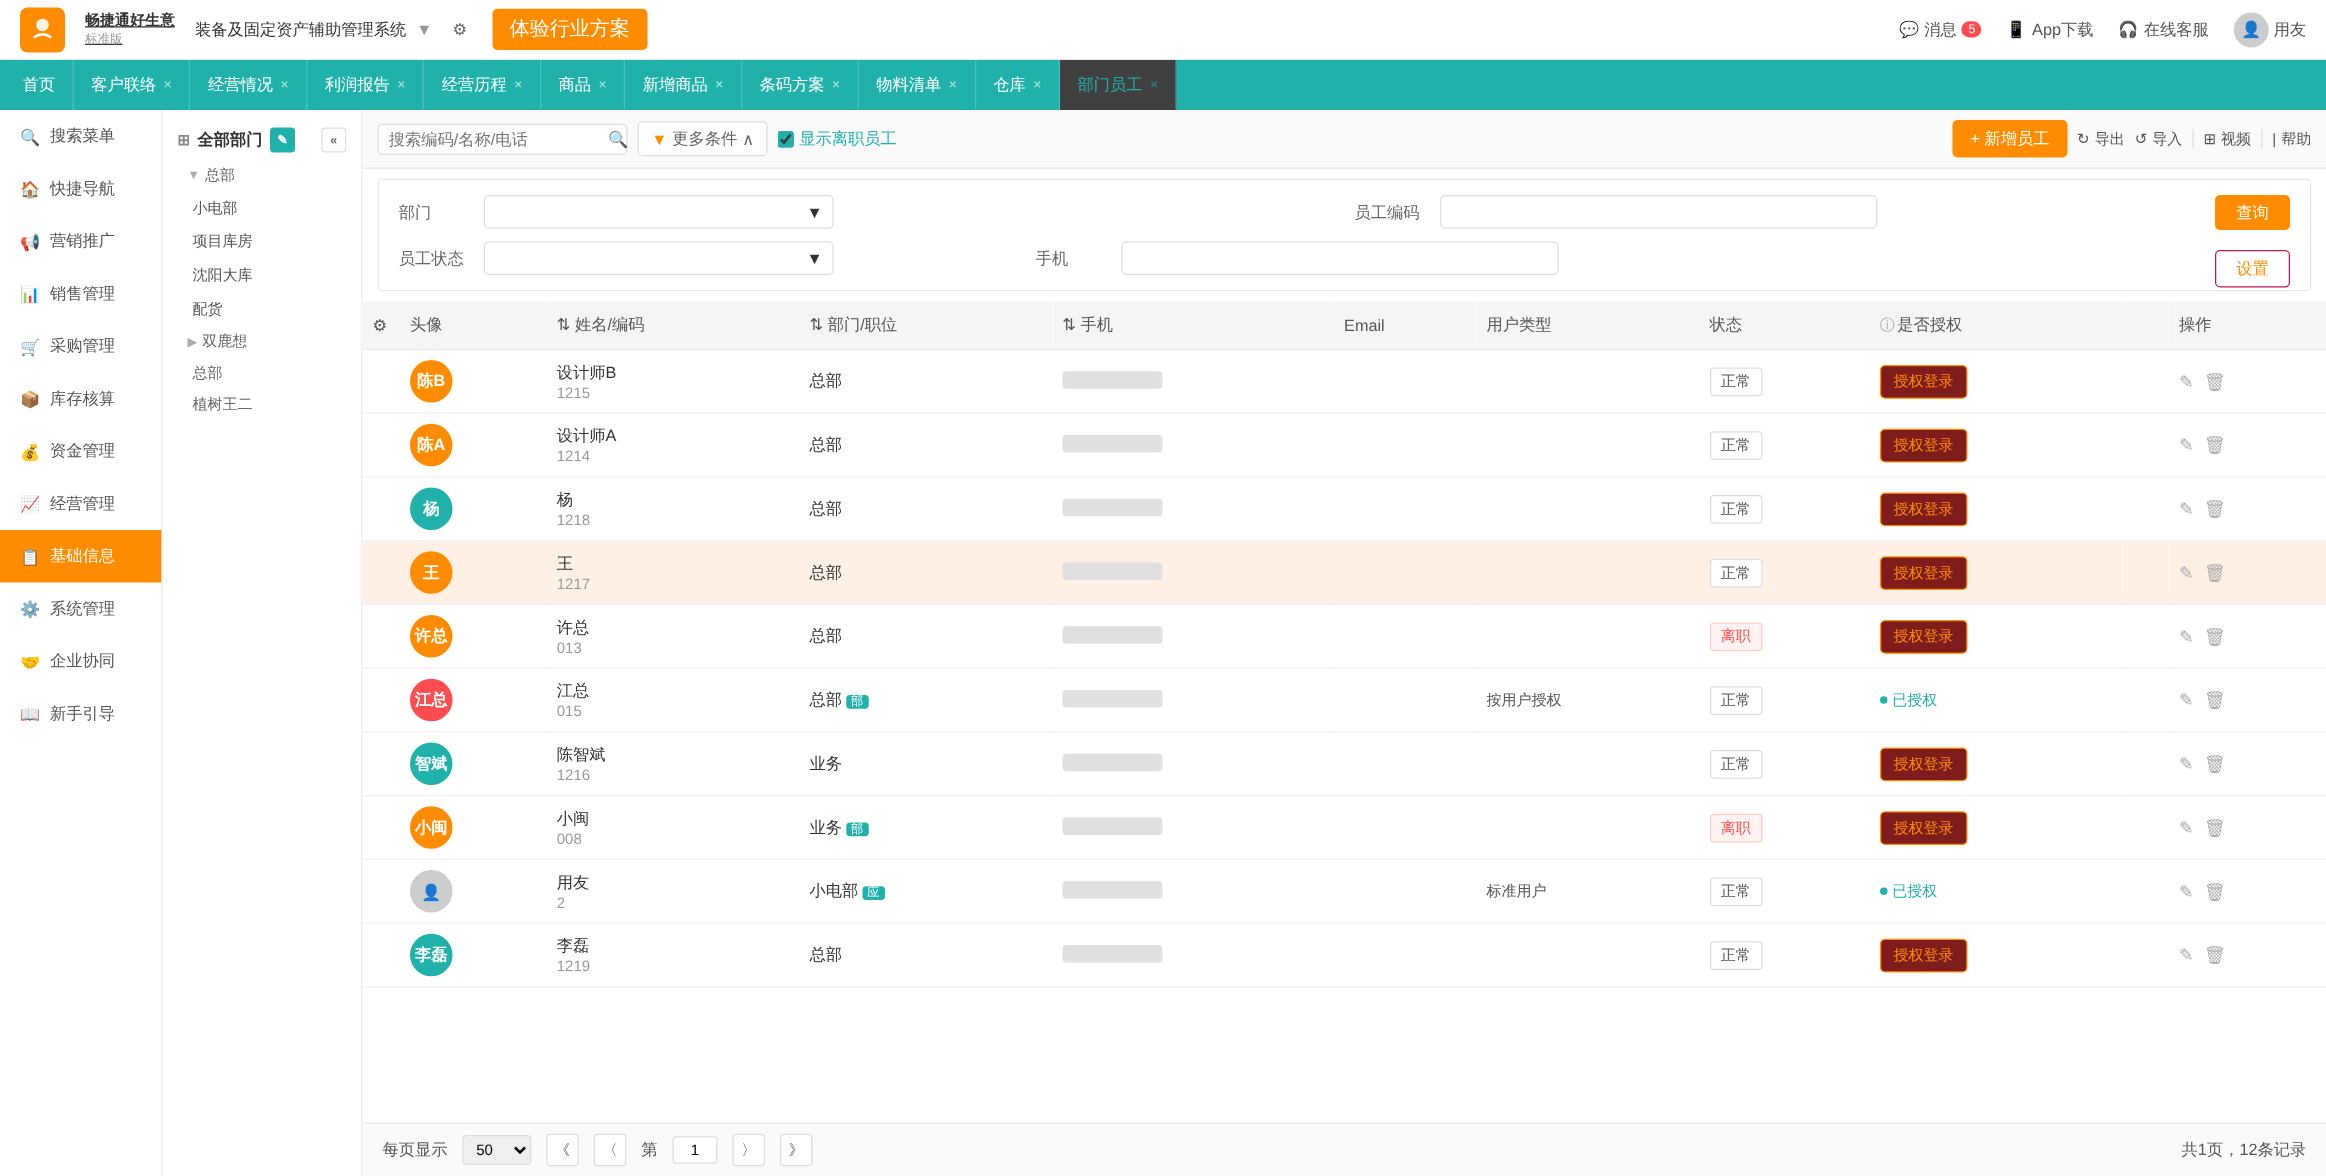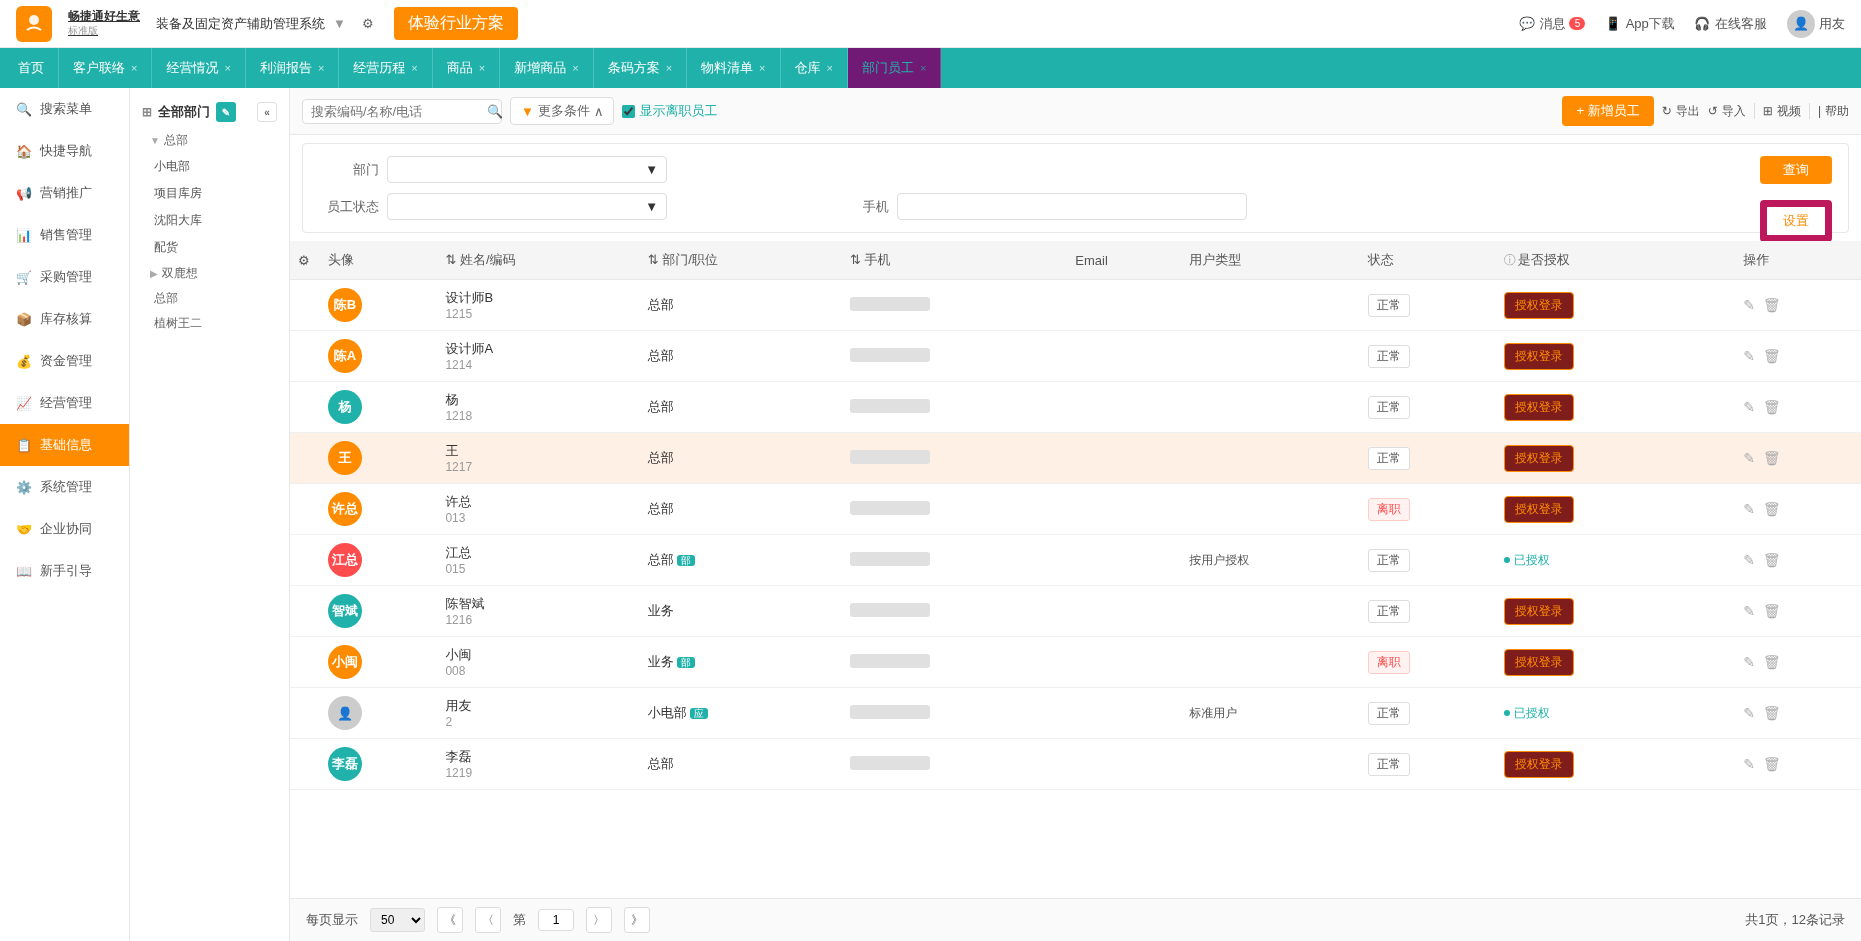--- a/index.html
+++ b/index.html
@@ -17,21 +17,21 @@
     .settings-icon { width: 28px; height: 28px; display: flex; align-items: center; justify-content: center; color: #666; cursor: pointer; margin-left: 8px; }
     .experience-btn { background: #ff8c00; color: #fff; border: none; border-radius: 4px; padding: 6px 14px; font-size: 16px; cursor: pointer; margin-left: 12px; }
     .top-right { margin-left: auto; display: flex; align-items: center; gap: 20px; }
     .top-right-item { display: flex; align-items: center; gap: 4px; color: #555; cursor: pointer; font-size: 13px; }
     .badge { background: #ff4d4f; color: #fff; border-radius: 10px; font-size: 10px; padding: 1px 5px; min-width: 16px; text-align: center; }
     .user-avatar { width: 28px; height: 28px; border-radius: 50%; background: #ccc; display: flex; align-items: center; justify-content: center; }
 
     
     .nav-tabs { height: 40px; background: #20b2aa; display: flex; align-items: center; padding: 0 4px; overflow: hidden; }
     .nav-tab { height: 40px; display: flex; align-items: center; padding: 0 14px; color: #fff; cursor: pointer; font-size: 13px; white-space: nowrap; border-right: 1px solid rgba(255,255,255,0.2); position: relative; }
-    .nav-tab.active { background: #701a75; color: #20b2aa; }
+    .nav-tab.active { background: #404040; color: #20b2aa; }
     .nav-tab .close-x { margin-left: 6px; font-size: 11px; opacity: 0.7; }
 
     
     .main-layout { display: flex; height: calc(941px - 48px - 40px); }
 
     
     .sidebar { width: 130px; background: #fff; border-right: 1px solid #e8e8e8; display: flex; flex-direction: column; flex-shrink: 0; }
     .sidebar-item { display: flex; align-items: center; gap: 8px; padding: 12px 16px; cursor: pointer; color: #555; font-size: 13px; }
     .sidebar-item.active { background: #ff8c00; color: #fff; }
     .sidebar-item .s-icon { width: 16px; height: 16px; display: flex; align-items: center; justify-content: center; flex-shrink: 0; }
@@ -66,26 +66,26 @@
     .show-resigned input[type=checkbox] { accent-color: #20b2aa; }
     .toolbar-right { margin-left: auto; display: flex; align-items: center; gap: 8px; }
     .add-btn { background: #ff8c00; color: #fff; border: none; border-radius: 4px; padding: 6px 14px; font-size: 13px; cursor: pointer; white-space: nowrap; }
     .icon-btn { display: flex; align-items: center; gap: 4px; color: #555; cursor: pointer; font-size: 12px; }
     .toolbar-divider { width: 1px; height: 16px; background: #ddd; }
 
     
     .filter-form { background: #fff; border: 1px solid #e8e8e8; border-radius: 4px; margin: 8px 12px; padding: 12px 16px; display: flex; flex-direction: column; gap: 10px; position: relative; }
     .filter-row { display: flex; align-items: center; gap: 16px; }
     .filter-item { display: flex; align-items: center; gap: 8px; flex: 1; }
-    .filter-item label { color: #666; font-size: 13px; white-space: nowrap; min-width: 60px; text-align: right; }
+    .filter-item label { color: #666; font-size: 13px; white-space: nowrap; min-width: 60px; }
     .filter-select { flex: 1; border: 1px solid #ddd; border-radius: 4px; padding: 5px 8px; font-size: 13px; color: #333; display: flex; align-items: center; justify-content: space-between; cursor: pointer; background: #fff; min-width: 180px; max-width: 280px; }
     .filter-input { flex: 1; border: 1px solid #ddd; border-radius: 4px; padding: 5px 8px; font-size: 13px; color: #333; outline: none; min-width: 180px; max-width: 350px; }
     .filter-actions { display: flex; flex-direction: column; gap: 16px; position: absolute; right: 16px; top: 12px; }
     .query-btn { background: #ff8c00; color: #fff; border: none; border-radius: 4px; padding: 5px 16px; font-size: 13px; cursor: pointer; }
-    .setup-btn { background: #fff; color: #ff8c00; border: 7px solid #be185d; border-radius: 4px; padding: 5px 16px; font-size: 13px; cursor: pointer; }
+    .setup-btn { background: #fff; color: #ff8c00; border: 1px solid #be185d; border-radius: 4px; padding: 5px 16px; font-size: 13px; cursor: pointer; }
 
     
     .table-wrapper { flex: 1; overflow: auto; }
     table { width: 100%; border-collapse: collapse; font-size: 13px; }
     thead th { background: #f5f5f5; padding: 10px 8px; text-align: left; color: #555; font-weight: normal; border-bottom: 1px solid #e8e8e8; white-space: nowrap; position: sticky; top: 0; z-index: 1; }
     tbody tr { border-bottom: 1px solid #f0f0f0; }
     tbody tr.highlighted { background: #fff0e6; }
     tbody td { padding: 8px 8px; color: #333; vertical-align: middle; }
     .avatar-circle { width: 34px; height: 34px; border-radius: 50%; display: flex; align-items: center; justify-content: center; color: #fff; font-size: 13px; font-weight: bold; flex-shrink: 0; }
     .avatar-gray { background: #ccc; }
@@ -300,20 +300,24 @@
         </div>
 
         <div class="filter-form">
           <div class="filter-row">
             <div class="filter-item">
               <label>部门</label>
               <div class="filter-select">
                 <span></span>
                 <span>▼</span>
               </div>
+            </div>
+            <div class="filter-item">
+              <label>员工编码</label>
+              <input class="filter-input" type="text" style="">
             </div>
           </div>
           <div class="filter-row">
             <div class="filter-item">
               <label>员工状态</label>
               <div class="filter-select">
                 <span></span>
                 <span>▼</span>
               </div>
             </div>

